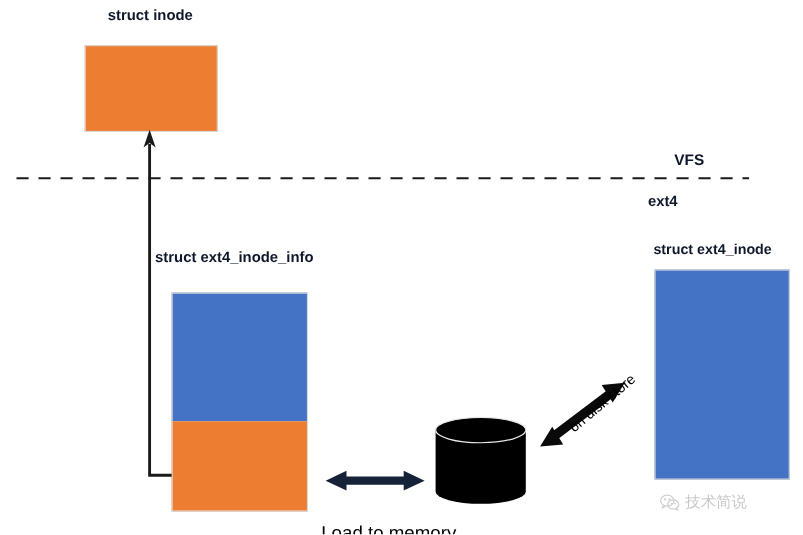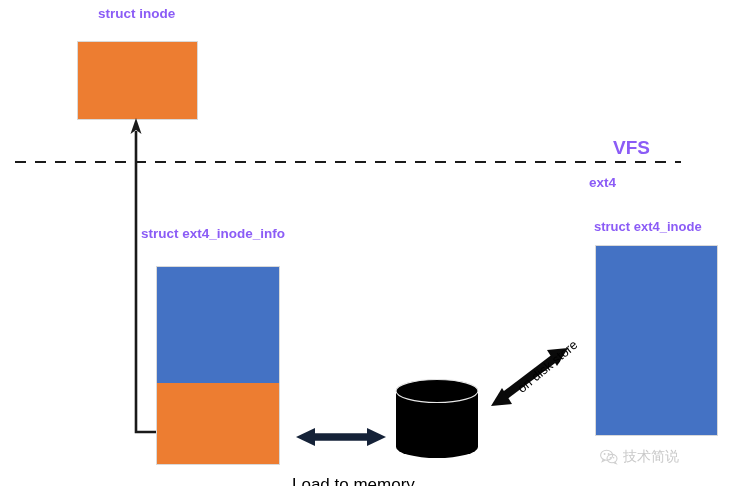--- a/index.html
+++ b/index.html
@@ -11,21 +11,21 @@
     position: relative;
     width: 730px;
     height: 486px;
     background: #ffffff;
     overflow: hidden;
     font-family: "Liberation Sans", sans-serif;
   }
   .label {
     position: absolute;
     font-weight: bold;
-    color: #8b5cf6;
+    color: #0f172a;
     white-space: nowrap;
     line-height: 1;
   }
   .plain-label {
     position: absolute;
     color: #000000;
     white-space: nowrap;
     line-height: 1;
   }
   .box {
@@ -54,21 +54,21 @@
 </style>
 </head>
 <body>
 
 <div id="canvas">
 
   <div class="label" style="left:98px; top:7px; font-size:13.5px;">struct inode</div>
 
   <div class="box" style="left:77px; top:41px; width:121px; height:79px; background:#ED7D31;"></div>
 
-  <div class="label" style="left:613px; top:138px; font-size:19px;">VFS</div>
+  <div class="label" style="left:613px; top:138px; font-size:14px;">VFS</div>
 
   <div class="label" style="left:589px; top:176px; font-size:13.5px;">ext4</div>
 
   <div class="label" style="left:141px; top:227px; font-size:13.5px;">struct ext4_inode_info</div>
 
   <div class="box" style="left:156px; top:266px; width:124px; height:117px; background:#4472C4; border-bottom:none;"></div>
 
   <div class="box" style="left:156px; top:383px; width:124px; height:82px; background:#ED7D31; border-top:none;"></div>
 
   <div class="label" style="left:594px; top:220px; font-size:13px;">struct ext4_inode</div>

